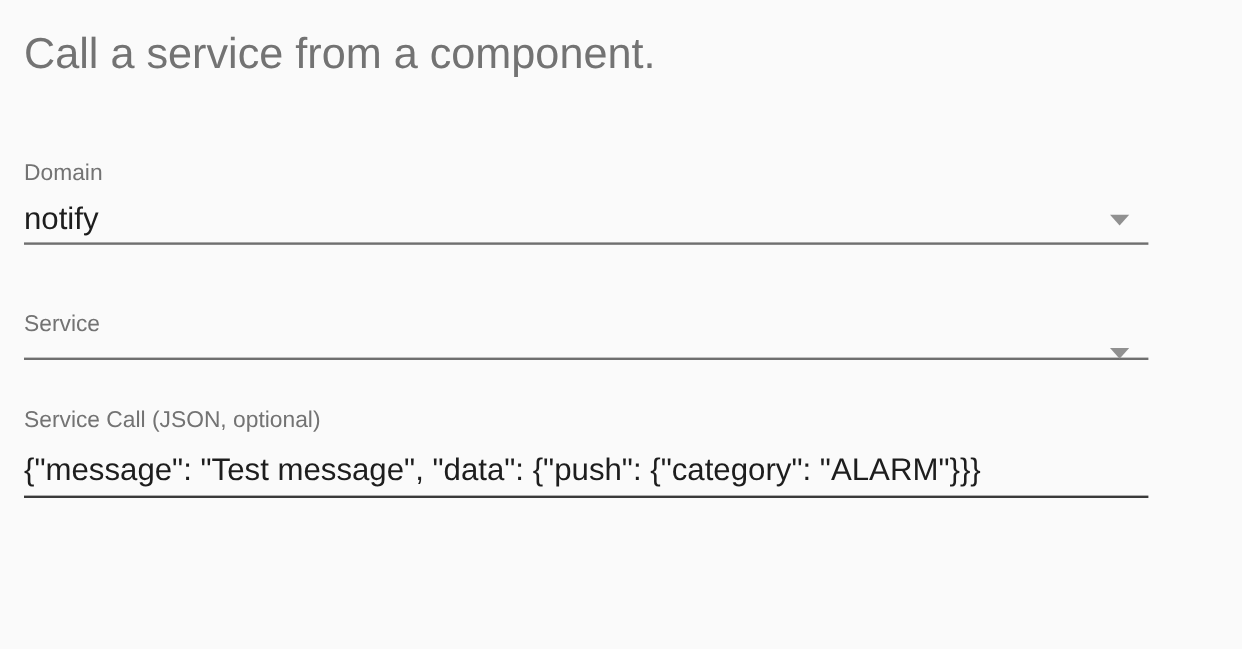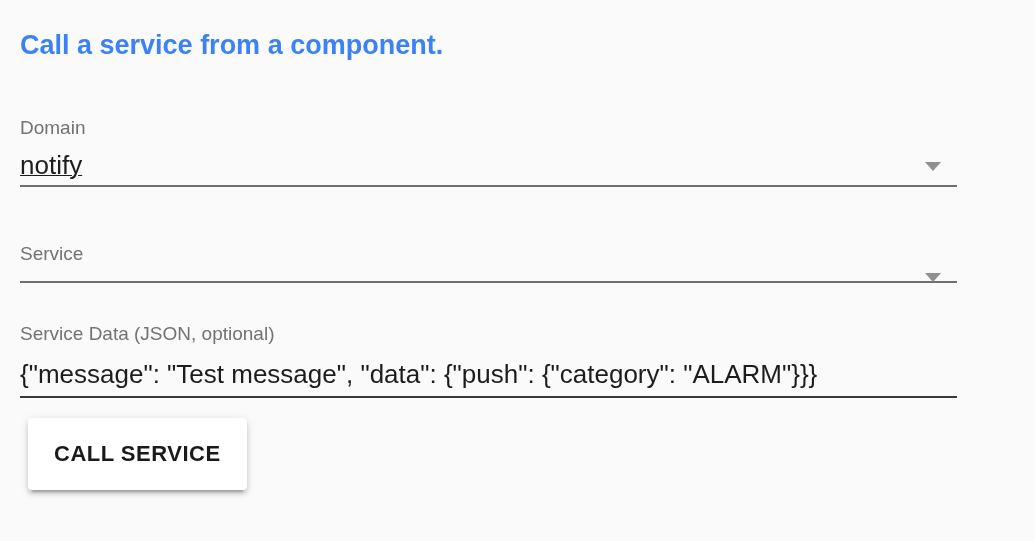--- a/index.html
+++ b/index.html
@@ -14,44 +14,43 @@
     color: #1d1d1d;
     overflow: hidden;
   }
   .container {
     padding-left: 20px;
     width: 937px; 
   }
   .page-title {
     margin: 0;
     padding-top: 30px;
-    font-size: 27px;
-    font-weight: 700;
+    font-size: 36px;
+    font-weight: 400;
     line-height: 30px;
-    color: #3b82f6;
+    color: #737373;
   }
   .field {
     position: relative;
   }
   .field-label {
     display: block;
     font-size: 19px;
     line-height: 22px;
     color: #737373;
   }
-  .field-domain { margin-top: 57px; }
+  .field-domain { margin-top: 74px; }
   .field-service { margin-top: 56px; }
   .field-data { margin-top: 40px; }
   .value-row {
     position: relative;
     margin-top: 11px;
     padding-bottom: 5px;
     border-bottom: 2px solid #6f6f6f;
     cursor: pointer;
-    text-decoration: underline;
   }
   .field-service .value-row {
     margin-top: 12px;
     padding-bottom: 4px;
   }
   .field-value {
     font-size: 26px;
     line-height: 30px;
     color: #1d1d1d;
   }
@@ -116,19 +115,18 @@
   </div>
 
   <div class="field field-service">
     <span class="field-label">Service</span>
     <div class="value-row">
       <span class="dropdown-arrow"></span>
     </div>
   </div>
 
   <div class="field field-data">
-    <span class="field-label">Service Data (JSON, optional)</span>
+    <span class="field-label">Service Call (JSON, optional)</span>
     <input class="data-input" type="text" value="{&quot;message&quot;: &quot;Test message&quot;, &quot;data&quot;: {&quot;push&quot;: {&quot;category&quot;: &quot;ALARM&quot;}}}" style="">
   </div>
 
-  <button class="call-service-button">CALL SERVICE</button>
 
 </div>
 
 </body></html>

